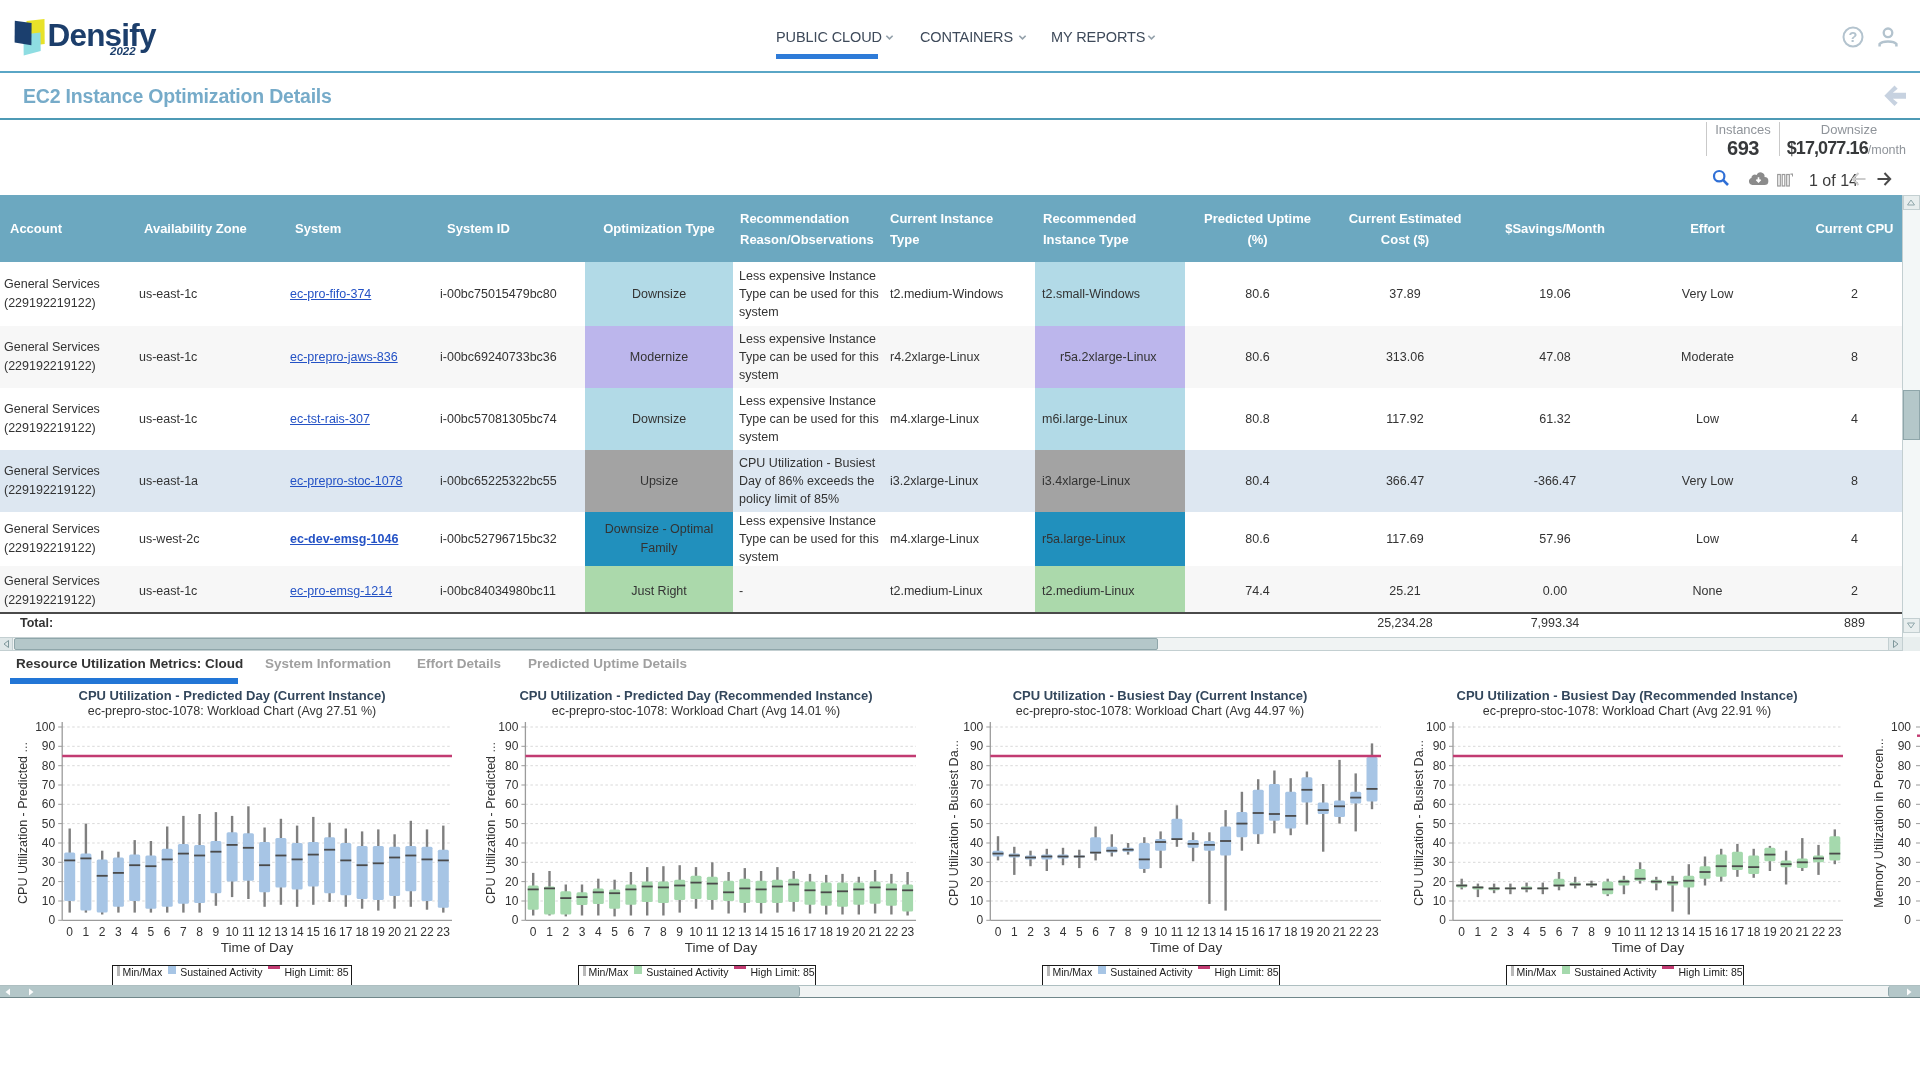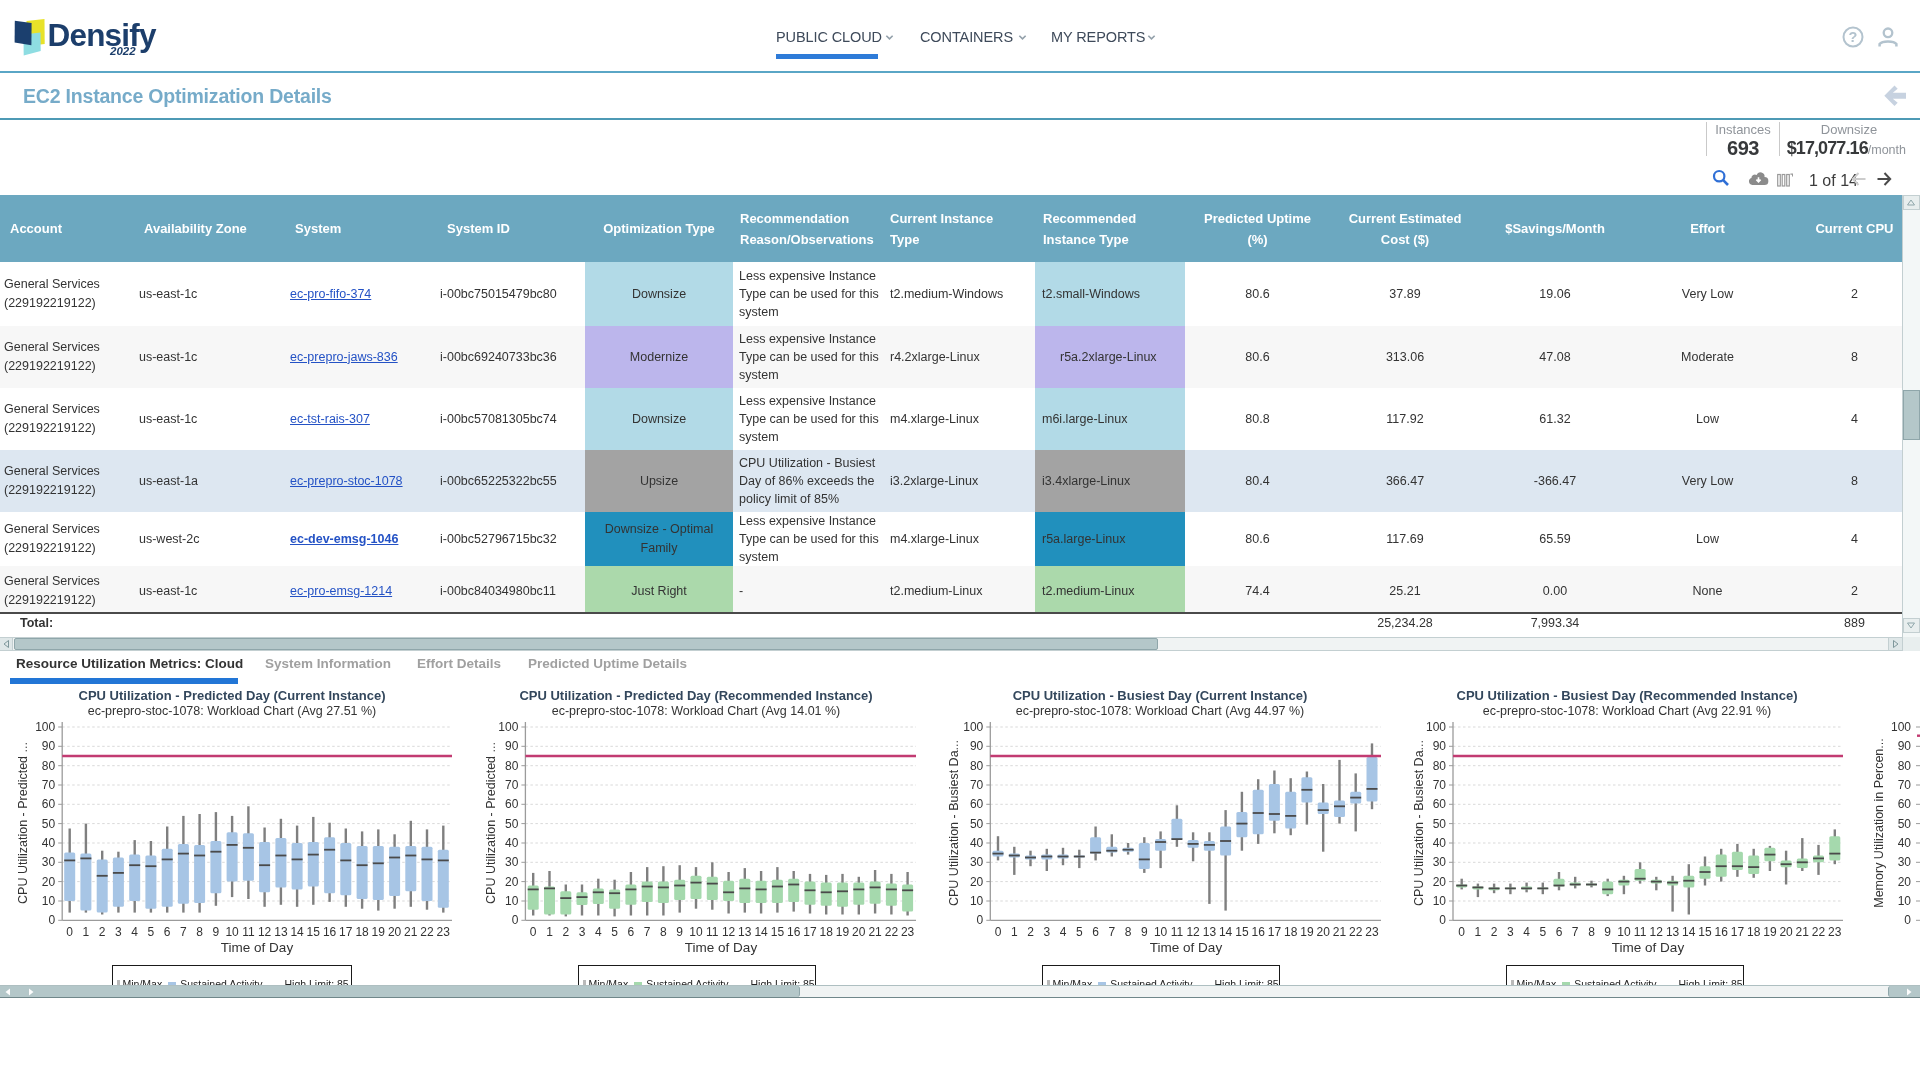--- a/index.html
+++ b/index.html
@@ -14,21 +14,21 @@
 table.grid th { background:#6ca8c0; color:#fff; font-weight:bold; font-size:13px; line-height:21px; vertical-align:middle; }
 table.grid td { line-height:19px; vertical-align:middle; overflow:hidden; }
 .tl { text-align:left; }
 .tc { text-align:center; }
 a.syslink { color:#2452c5; text-decoration:underline; }
 .c-blue { background:#b2dae7; }
 .c-purple { background:#bcb6ec; }
 .c-orange { background:#a3a3a3; }
 .c-teal { background:#2190bd; }
 .c-green { background:#abd9ab; }
-.legend { position:absolute; height:26px; border:1.5px solid #1a1a1a; background:#fff; font-size:10.5px; color:#222; display:flex; align-items:flex-end; padding:0 4px; white-space:nowrap; }
+.legend { position:absolute; height:26px; border:1.5px solid #1a1a1a; background:#fff; font-size:10.5px; color:#222; display:flex; align-items:flex-start; padding:0 4px; white-space:nowrap; }
 .legend span { flex:0 0 auto; }
 .legend .sq { display:inline-block; width:8px; height:8px; margin:0 4px 0 6px; }
 .legend .mm { display:inline-block; width:2.5px; height:10px; background:#b9b9b9; margin-right:3px; }
 .legend .hl { display:inline-block; width:12px; height:3px; background:#c23b72; margin:0 4px 0 6px; }
 </style>
 </head>
 <body>
 <div id="page">
 
 <svg class="abs" style="left:5px;top:11px;" width="170" height="52" viewBox="0 0 170 52">
@@ -191,21 +191,21 @@
             <td class="tl" style="padding-left:4px;">General Services<br>(229192219122)</td>
             <td class="tl" style="padding-left:9px;">us-west-2c</td>
             <td class="tl" style="padding-left:5px;font-weight:bold;"><a class="syslink" href="#">ec-dev-emsg-1046</a></td>
             <td class="tl" style="padding-left:5px;margin-top:44px;">i-00bc52796715bc32</td>
             <td class="tc c-teal">Downsize - Optimal<br>Family</td>
             <td class="tl" style="padding-left:6px;line-height:18px;">Less expensive Instance<br>Type can be used for this<br>system</td>
             <td class="tl" style="padding-left:5px;">m4.xlarge-Linux</td>
             <td class="tl c-teal" style="padding-left:7px;">r5a.large-Linux</td>
             <td class="tc">80.6</td>
             <td class="tc">117.69</td>
-            <td class="tc">65.59</td>
+            <td class="tc">57.96</td>
             <td class="tc">Low</td>
             <td class="tc" style="padding-left:22px;">4</td>
           </tr>
           <tr style="height:50px;background:#f7f7f7;">
             <td class="tl" style="padding-left:4px;">General Services<br>(229192219122)</td>
             <td class="tl" style="padding-left:9px;">us-east-1c</td>
             <td class="tl" style="padding-left:5px;"><a class="syslink" href="#">ec-pro-emsg-1214</a></td>
             <td class="tl" style="padding-left:5px;">i-00bc84034980bc11</td>
             <td class="tc c-green">Just Right</td>
             <td class="tl" style="padding-left:6px;line-height:18px;">-</td>

